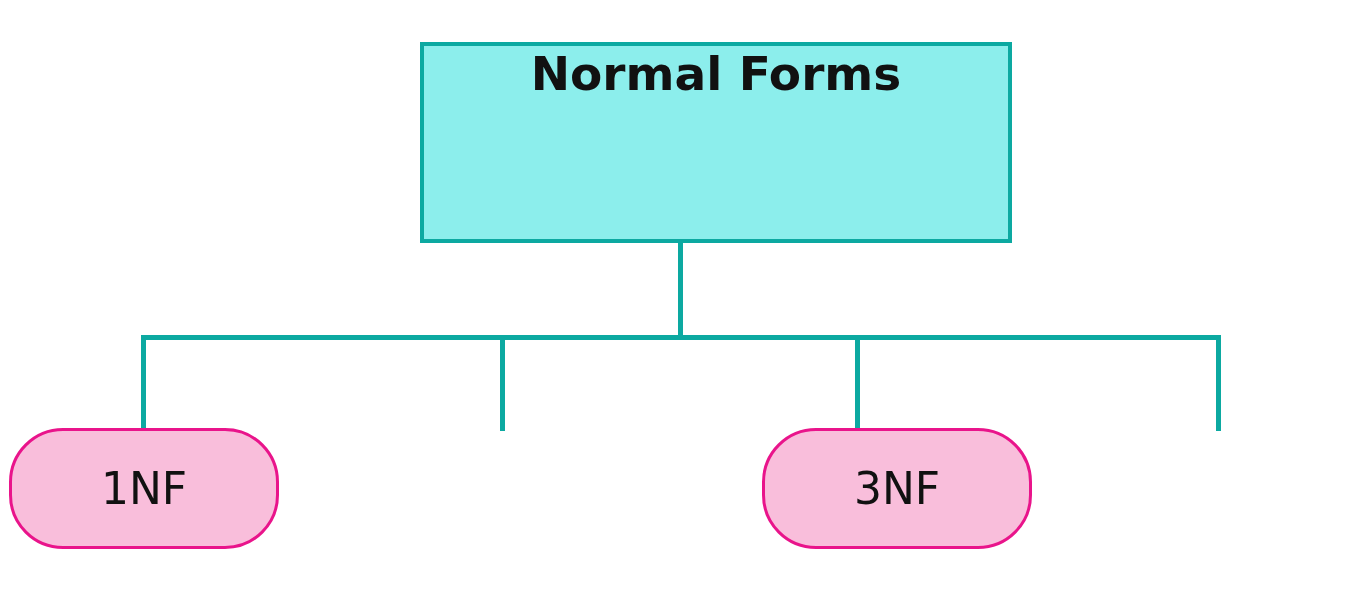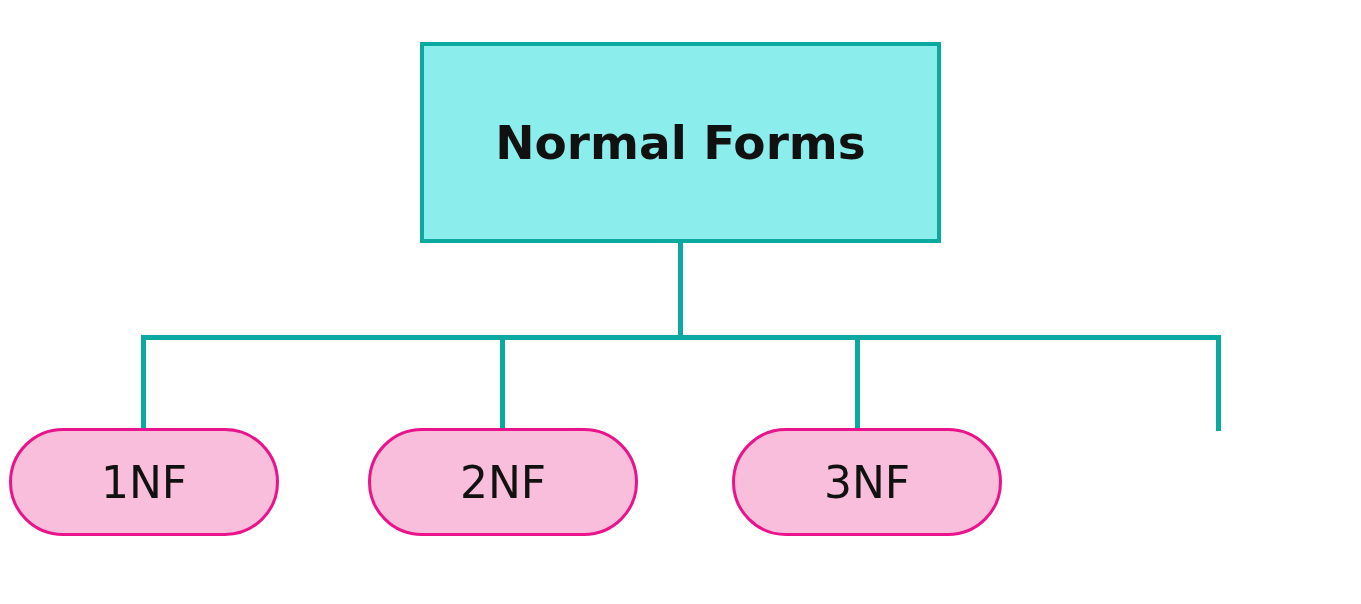--- a/index.html
+++ b/index.html
@@ -12,27 +12,27 @@
     width: 1361px;
     height: 604px;
     background: #ffffff;
     overflow: hidden;
     font-family: "DejaVu Sans", "Liberation Sans", sans-serif;
   }
   .root-box {
     position: absolute;
     left: 420px;
     top: 42px;
-    width: 521px;
+    width: 592px;
     height: 201px;
     box-sizing: border-box;
     background: var(--root-fill, #8ceeec);
     border: 4px solid var(--line-color, #0ca9a1);
     display: flex;
-    align-items: center;
+    align-items: flex-start;
     justify-content: center;
   }
   .root-label {
     font-size: 47px;
     font-weight: 700;
     color: var(--text-color, #111111);
     letter-spacing: 0px;
     white-space: nowrap;
   }
   .connector {
@@ -53,33 +53,33 @@
   }
   .drop { top: 337px; width: 5px; height: 94px; }
   .drop-1 { left: 141px; }
   .drop-2 { left: 500px; }
   .drop-3 { left: 855px; }
   .drop-4 { left: 1216px; }
   .pill {
     position: absolute;
     top: 428px;
     width: 270px;
-    height: 108px;
+    height: 121px;
     box-sizing: border-box;
     background: var(--child-fill, #f9bedb);
     border: 3px solid var(--child-border, #e9148b);
     border-radius: 54px;
     display: flex;
     align-items: center;
     justify-content: center;
     z-index: 2;
   }
   .pill-1 { left: 9px; }
   .pill-2 { left: 368px; }
-  .pill-3 { left: 732px; }
+  .pill-3 { left: 762px; }
   .pill-4 { left: 1083px; }
   .pill-label {
     font-size: 44px;
     font-weight: 400;
     color: var(--text-color, #111111);
     white-space: nowrap;
   }
 </style>
 </head>
 <body>
@@ -94,22 +94,19 @@
   <div class="connector bus"></div>
   <div class="connector drop drop-1"></div>
   <div class="connector drop drop-2"></div>
   <div class="connector drop drop-3"></div>
   <div class="connector drop drop-4"></div>
 
   <div class="pill pill-1">
     <span class="pill-label">1NF</span>
   </div>
 
-  <div class="pill pill-2">
-    <span class="pill-label">2NF</span>
-  </div>
 
   <div class="pill pill-3">
     <span class="pill-label">3NF</span>
   </div>
 
 
 </div>
 
 </body></html>

